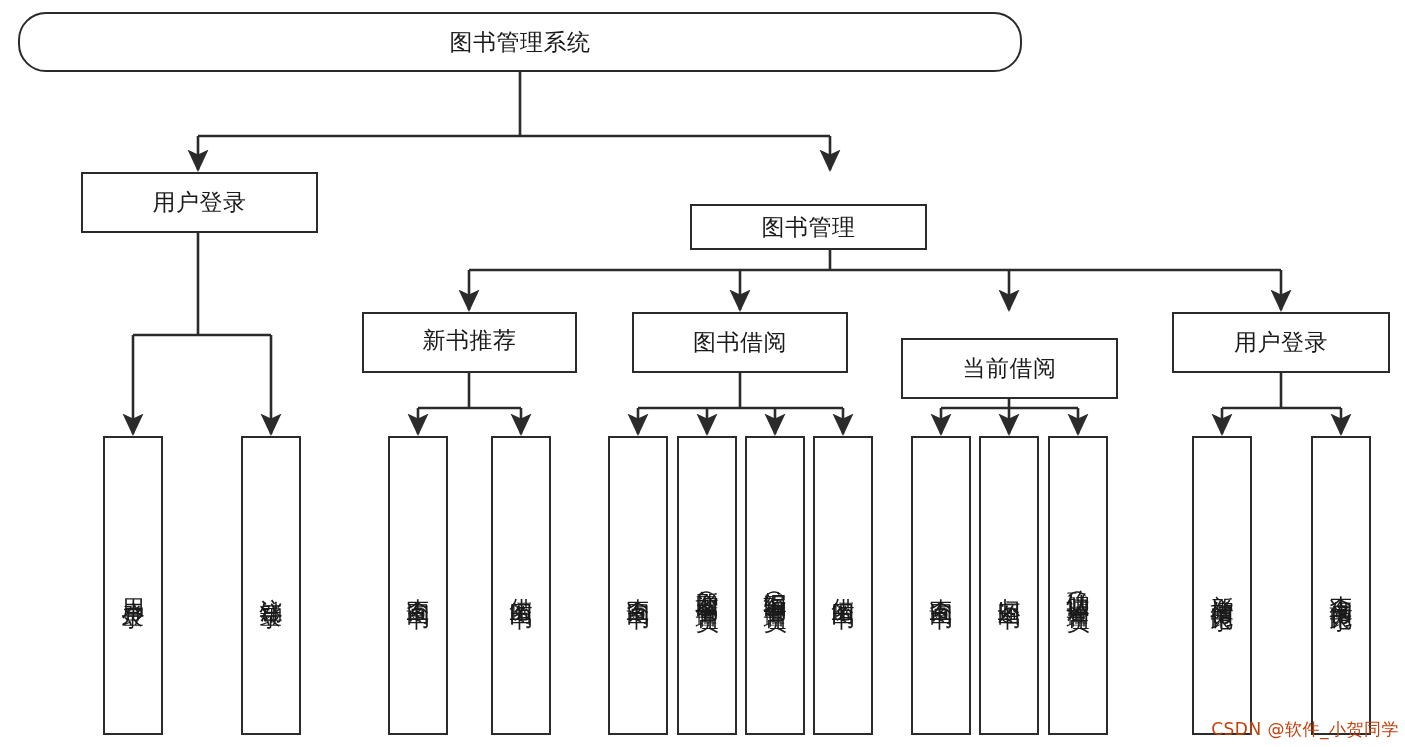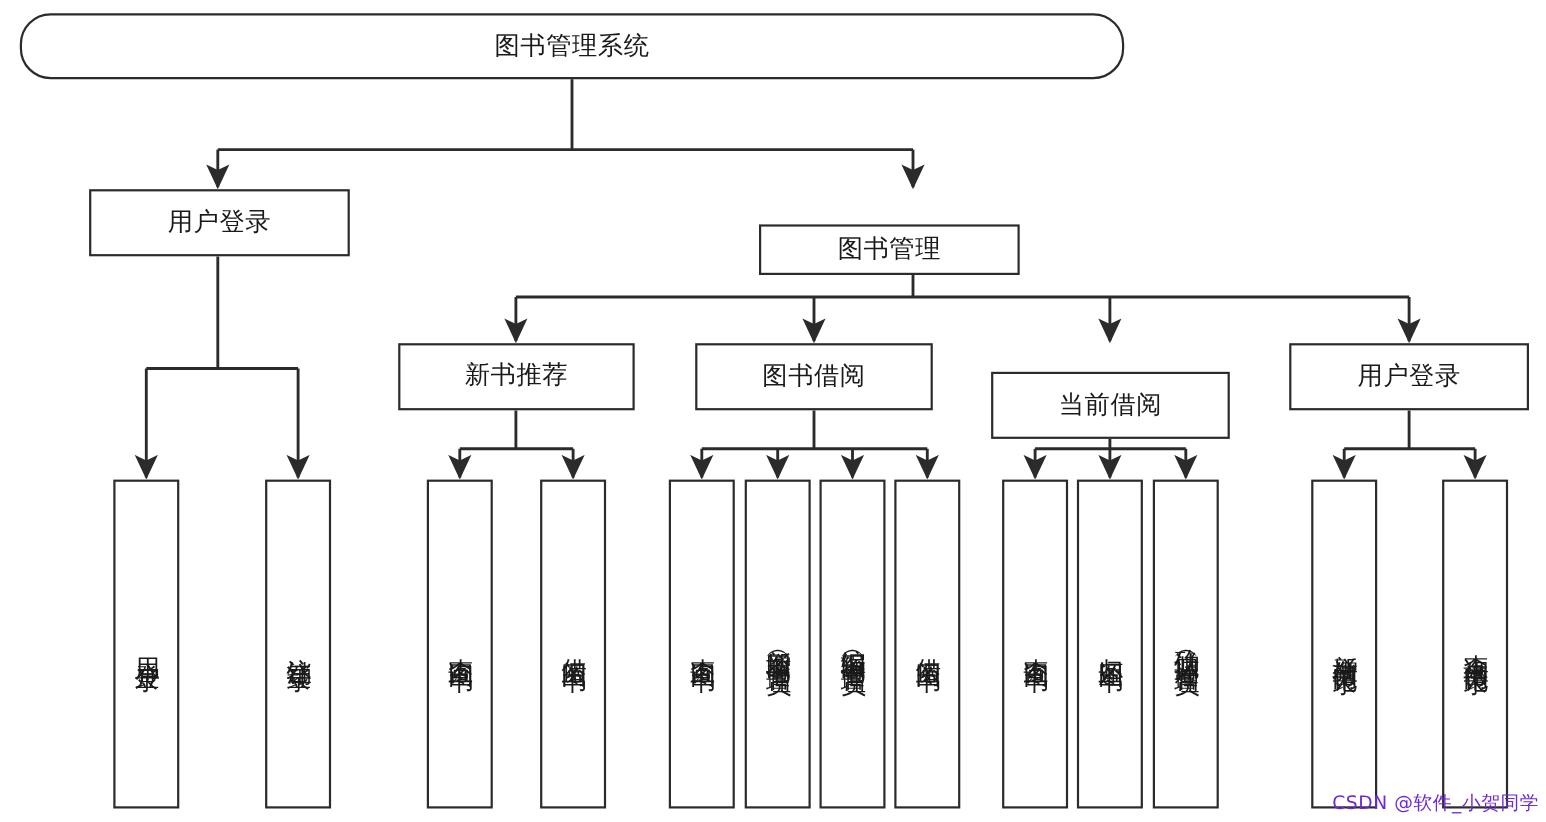--- a/index.html
+++ b/index.html
@@ -61,21 +61,21 @@
     font-size: 23px;
     line-height: 1.08;
     letter-spacing: 3px;
     white-space: nowrap;
   }
   #watermark {
     position: absolute;
     right: 6px;
     bottom: 6px;
     font-size: 17px;
-    color: #6d28d9;
+    color: #c2410c;
     white-space: nowrap;
     letter-spacing: 0.5px;
   }
 </style>
 </head>
 <body>
 
 <div id="diagram-root">
 
   <svg id="edges-layer" viewBox="0 0 1405 747" width="1405" height="747" xmlns="http://www.w3.org/2000/svg">

